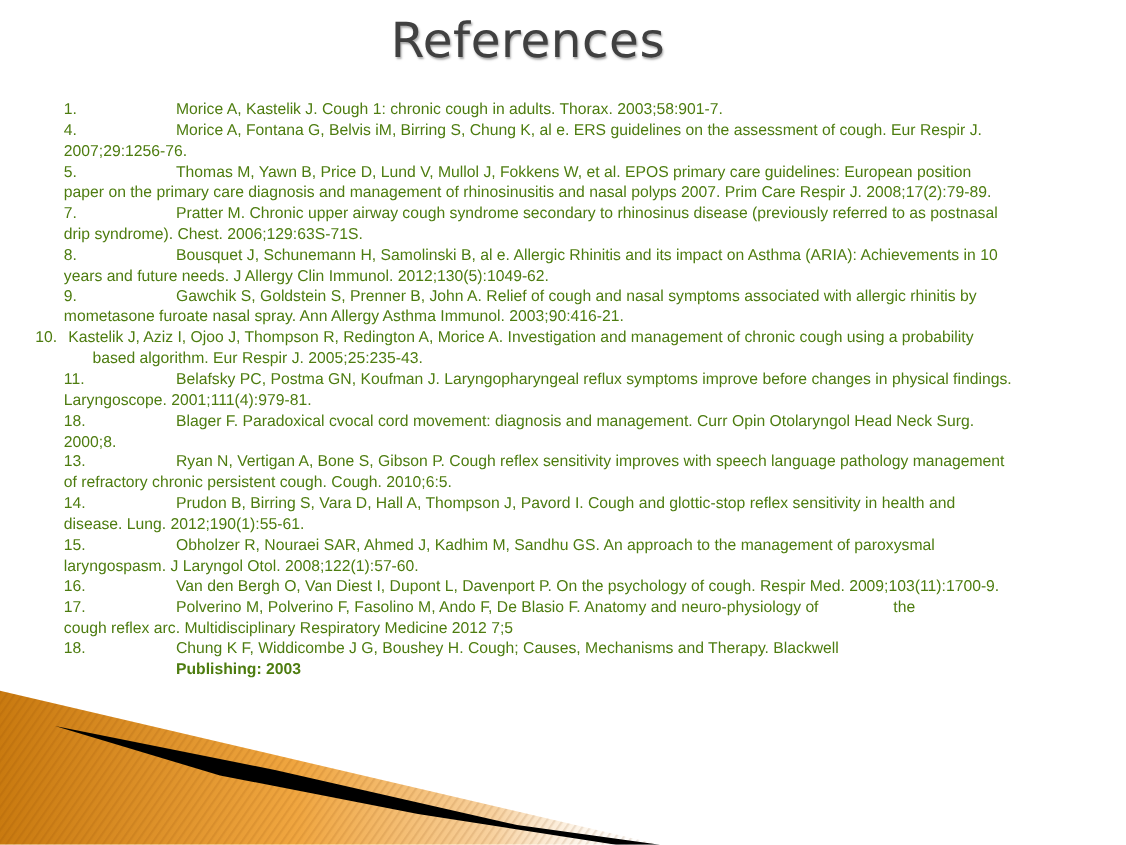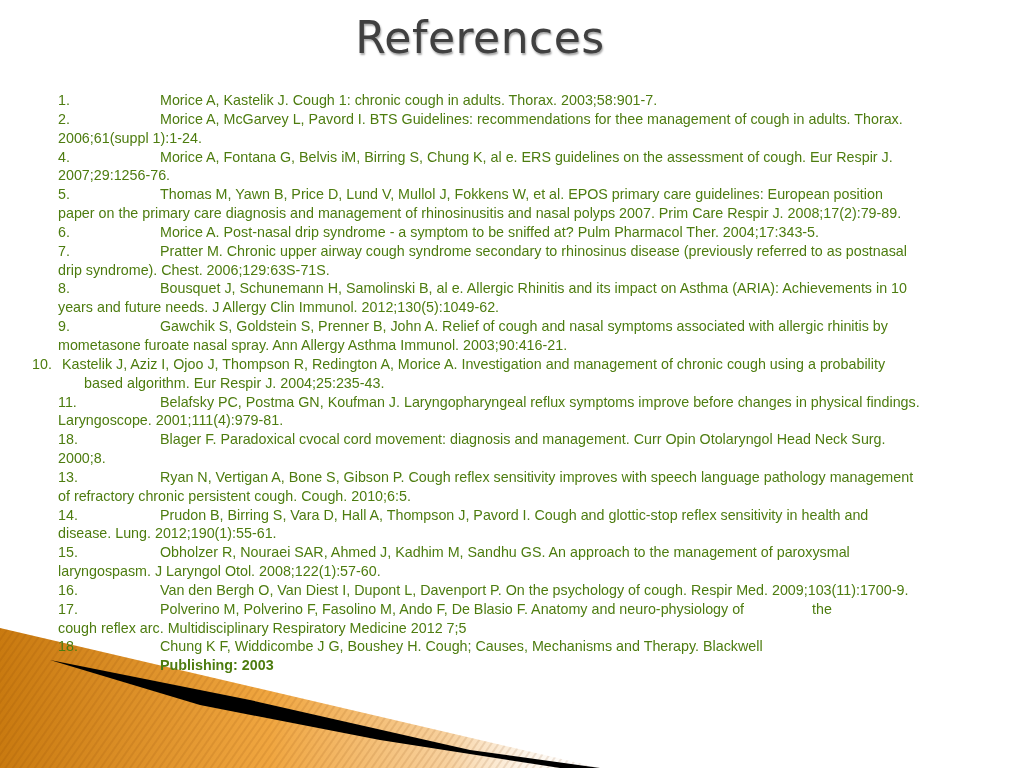--- a/index.html
+++ b/index.html
@@ -46,28 +46,26 @@
   </defs>
   <polygon points="0,628 600,768 0,768" fill="url(#og)"></polygon>
   <polygon points="0,628 600,768 0,768" fill="url(#stripes)"></polygon>
   <polygon points="50,660 250,700 470,750 600,768 560,768 380,740 200,705" fill="#000"></polygon>
 </svg>
 
 <div class="title">References</div>
 
 <div class="refs">
   <p class="ref"><span class="num">1.</span><span>Morice A, Kastelik J. Cough 1: chronic cough in adults. Thorax. 2003;58:901-7.</span></p>
-  <p class="ref"><span class="num">2.</span><span>Morice A, McGarvey L, Pavord I. BTS Guidelines: recommendations for thee management of cough in adults. Thorax. 2006;61(suppl 1):1-24.</span></p>
   <p class="ref"><span class="num">4.</span><span>Morice A, Fontana G, Belvis iM, Birring S, Chung K, al e. ERS guidelines on the assessment of cough. Eur Respir J. 2007;29:1256-76.</span></p>
   <p class="ref"><span class="num">5.</span><span>Thomas M, Yawn B, Price D, Lund V, Mullol J, Fokkens W, et al. EPOS primary care guidelines: European position paper on the primary care diagnosis and management of rhinosinusitis and nasal polyps 2007. Prim Care Respir J. 2008;17(2):79-89.</span></p>
-  <p class="ref"><span class="num">6.</span><span>Morice A. Post-nasal drip syndrome - a symptom to be sniffed at? Pulm Pharmacol Ther. 2004;17:343-5.</span></p>
   <p class="ref"><span class="num">7.</span><span>Pratter M. Chronic upper airway cough syndrome secondary to rhinosinus disease (previously referred to as postnasal drip syndrome). Chest. 2006;129:63S-71S.</span></p>
   <p class="ref"><span class="num">8.</span><span>Bousquet J, Schunemann H, Samolinski B, al e. Allergic Rhinitis and its impact on Asthma (ARIA): Achievements in 10 years and future needs. J Allergy Clin Immunol. 2012;130(5):1049-62.</span></p>
   <p class="ref"><span class="num">9.</span><span>Gawchik S, Goldstein S, Prenner B, John A. Relief of cough and nasal symptoms associated with allergic rhinitis by mometasone furoate nasal spray. Ann Allergy Asthma Immunol. 2003;90:416-21.</span></p>
-  <p class="ref inline hanging"><span class="num">10.</span><span>Kastelik J, Aziz I, Ojoo J, Thompson R, Redington A, Morice A. Investigation and management of chronic cough using a probability based algorithm. Eur Respir J. 2004;25:235-43.</span></p>
+  <p class="ref inline hanging"><span class="num">10.</span><span>Kastelik J, Aziz I, Ojoo J, Thompson R, Redington A, Morice A. Investigation and management of chronic cough using a probability based algorithm. Eur Respir J. 2005;25:235-43.</span></p>
   <p class="ref"><span class="num">11.</span><span>Belafsky PC, Postma GN, Koufman J. Laryngopharyngeal reflux symptoms improve before changes in physical findings. Laryngoscope. 2001;111(4):979-81.</span></p>
   <p class="ref"><span class="num">18.</span><span>Blager F. Paradoxical cvocal cord movement: diagnosis and management. Curr Opin Otolaryngol Head Neck Surg. 2000;8.</span></p>
   <p class="ref"><span class="num">13.</span><span>Ryan N, Vertigan A, Bone S, Gibson P. Cough reflex sensitivity improves with speech language pathology management of refractory chronic persistent cough. Cough. 2010;6:5.</span></p>
   <p class="ref"><span class="num">14.</span><span>Prudon B, Birring S, Vara D, Hall A, Thompson J, Pavord I. Cough and glottic-stop reflex sensitivity in health and disease. Lung. 2012;190(1):55-61.</span></p>
   <p class="ref"><span class="num">15.</span><span>Obholzer R, Nouraei SAR, Ahmed J, Kadhim M, Sandhu GS. An approach to the management of paroxysmal laryngospasm. J Laryngol Otol. 2008;122(1):57-60.</span></p>
   <p class="ref"><span class="num">16.</span><span>Van den Bergh O, Van Diest I, Dupont L, Davenport P. On the psychology of cough. Respir Med. 2009;103(11):1700-9.</span></p>
   <p class="ref"><span class="num">17.</span><span>Polverino M, Polverino F, Fasolino M, Ando F, De Blasio F. Anatomy and neuro-physiology of</span><span class="gap"></span><span>the</span><br><span>cough reflex arc. Multidisciplinary Respiratory Medicine 2012 7;5</span></p>
   <p class="ref indent-second"><span class="num">18.</span><span>Chung K F, Widdicombe J G, Boushey H. Cough; Causes, Mechanisms and Therapy. Blackwell</span><span class="cont">Publishing: 2003</span></p>
 </div>
 

